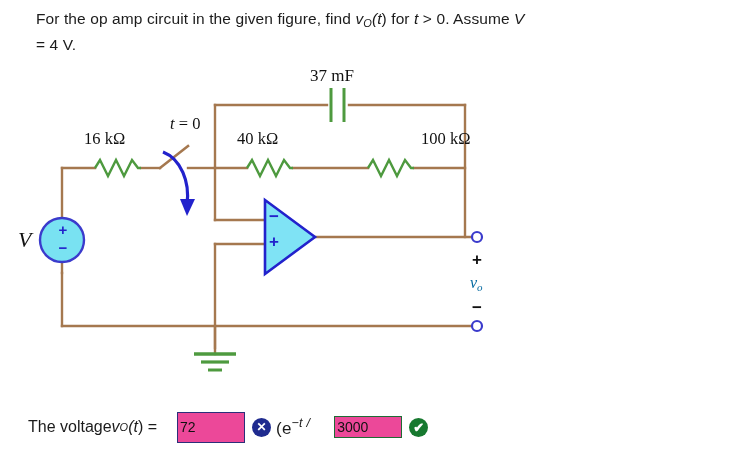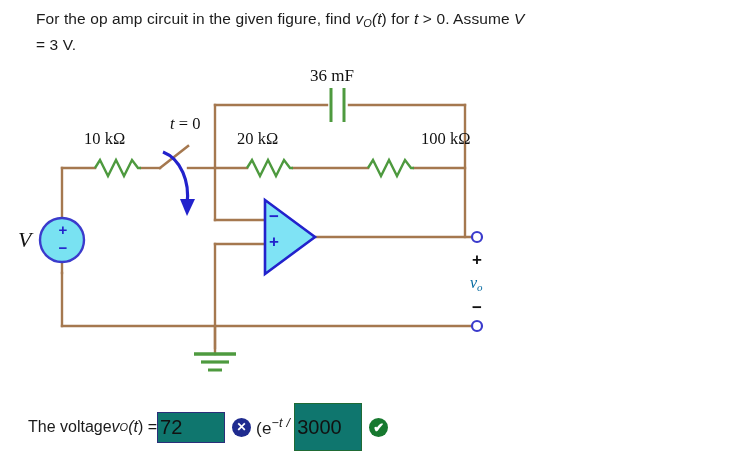--- a/index.html
+++ b/index.html
@@ -67,34 +67,35 @@
     font-size: 16px;
     white-space: nowrap;
   }
   #answer .txt { display: inline-block; text-align: center; }
 
   .ansbox {
     display: inline-flex;
     align-items: center;
     justify-content: flex-end;
     box-sizing: border-box;
-    background: #0f766e;
+    background: #ec4899;
     font-family: "Liberation Sans", sans-serif;
-    font-size: 20px;
+    font-size: 14px;
     color: #111;
+    margin-left: 20px;
   }
   .ansbox.wrong {
     width: 68px;
     height: 31px;
     border: 1.5px solid #2b2f7a;
     padding-right: 6px;
   }
   .ansbox.right {
     width: 68px;
-    height: 48px;
+    height: 22px;
     border: 1.5px solid #1f6b35;
     padding-right: 5px;
   }
 
   .mark {
     display: inline-flex;
     align-items: center;
     justify-content: center;
     width: 19px;
     height: 19px;
@@ -116,21 +117,21 @@
     vertical-align: 0.55em;
     font-style: italic;
   }
 </style>
 </head>
 <body>
 
 <div id="question">
   <span>For the op amp circuit in the given figure, find </span><span class="ital">v</span><span class="sub">O</span><span class="ital">(t</span><span>) for </span><span class="ital">t</span><span> &gt; 0. Assume </span><span class="ital">V</span>
   <br>
-  <span>= 3 V.</span>
+  <span>= 4 V.</span>
 </div>
 
 <div id="figure">
 
   <svg width="520" height="330" viewBox="0 0 520 330">
 
     <g stroke="#a5784f" stroke-width="2.4" fill="none" stroke-linecap="square">
 
       <path d="M 215 47 L 327 47"></path>
       <path d="M 349 47 L 465 47"></path>
@@ -192,25 +193,25 @@
     <polygon points="265,142 265,216 315,179" fill="#7fe3f5" stroke="#2222cc" stroke-width="2.6"></polygon>
 
     <circle cx="62" cy="182" r="22" fill="#79e2f2" stroke="#3b3bcc" stroke-width="2.4"></circle>
 
     <g fill="#ffffff" stroke="#3b3bcc" stroke-width="2.2">
       <circle cx="477" cy="179" r="5"></circle>
       <circle cx="477" cy="268" r="5"></circle>
     </g>
   </svg>
 
-  <div class="fig-label big" style="left:310px; top:8px;">36 mF</div>
-
-  <div class="fig-label" style="left:84px; top:71px;">10 kΩ</div>
-
-  <div class="fig-label" style="left:237px; top:71px;">20 kΩ</div>
+  <div class="fig-label big" style="left:310px; top:8px;">37 mF</div>
+
+  <div class="fig-label" style="left:84px; top:71px;">16 kΩ</div>
+
+  <div class="fig-label" style="left:237px; top:71px;">40 kΩ</div>
 
   <div class="fig-label" style="left:376px; top:71px;margin-left:45px;">100 kΩ</div>
 
   <div class="fig-label" style="left:170px; top:56px;">
     <span class="fig-italic">t</span><span> = 0</span>
   </div>
 
   <div class="fig-label" style="left:18px; top:169px; font-size:22px; font-style:italic; color:#111;">V</div>
 
   <div style="position:absolute; left:55px; top:165px; width:16px; text-align:center;

